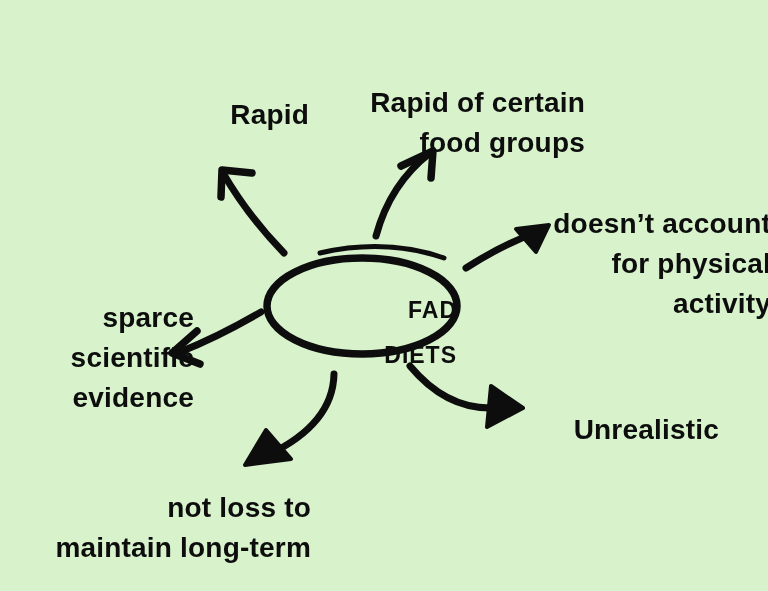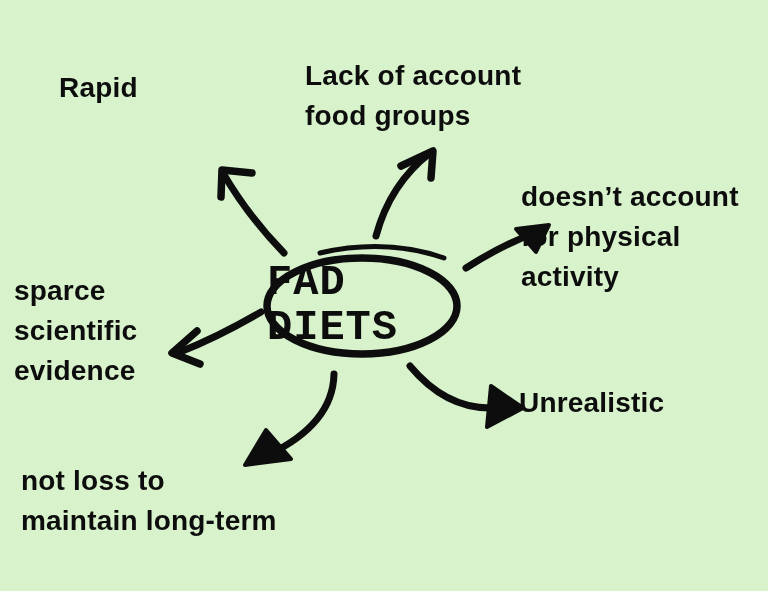--- a/index.html
+++ b/index.html
@@ -25,32 +25,32 @@
   }
   .art .shaft { stroke-width: 7; }
   .art .head-open { stroke-width: 7.5; }
   .art .head-fill { fill: #0d0d0d; stroke: #0d0d0d; stroke-width: 4; }
   .art .ring { stroke-width: 7.5; }
   .art .ring-overlap { stroke-width: 5; }
   .label {
     position: absolute;
     color: #0d0d0d;
     font-weight: bold;
-    text-align: left;
+    text-align: right;
     font-size: 28px;
     line-height: 40px;
     letter-spacing: 0.2px;
     white-space: nowrap;
+    margin-top: 27px;
   }
   .label span { display: block; }
   .center-label {
-    font-size: 42px;
+    font-size: 23px;
     line-height: 45px;
     letter-spacing: 1px;
-    font-family: Liberation Mono, monospace;
   }
   .node-rapid        { left:  59px; top:  68px; width: 250px; }
   .node-lack         { left: 305px; top:  56px; width: 280px; }
   .node-doesnt       { left: 521px; top: 177px; width: 250px; }
   .node-sparce       { left:  14px; top: 271px; width: 180px; }
   .node-notable      { left:  21px; top: 461px; width: 290px; }
   .node-unrealistic  { left: 519px; top: 383px; width: 200px; }
   .center-label      { left: 267px; top: 261px; width: 190px; }
 </style>
 </head>
@@ -99,21 +99,21 @@
   <div class="label center-label" style="color: rgb(13, 13, 13);">
     <span>FAD</span>
     <span>DIETS</span>
   </div>
 
   <div class="label node-rapid" style="color: rgb(13, 13, 13);">
     <span>Rapid</span>
   </div>
 
   <div class="label node-lack" style="color: rgb(13, 13, 13);">
-    <span>Lack of account</span>
+    <span>Rapid of certain</span>
     <span>food groups</span>
   </div>
 
   <div class="label node-doesnt" style="color: rgb(13, 13, 13);">
     <span>doesn’t account</span>
     <span>for physical</span>
     <span>activity</span>
   </div>
 
   <div class="label node-sparce" style="color: rgb(13, 13, 13);">

